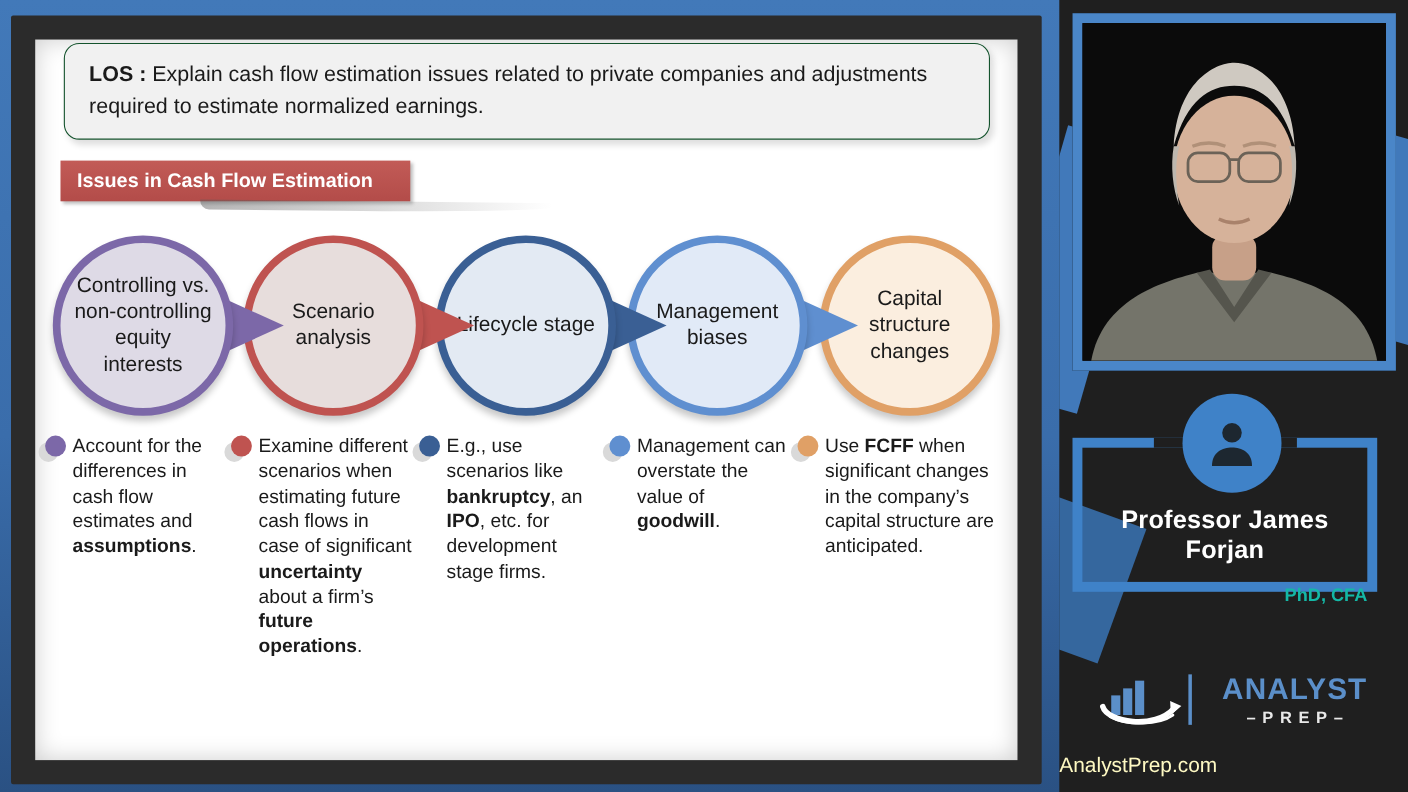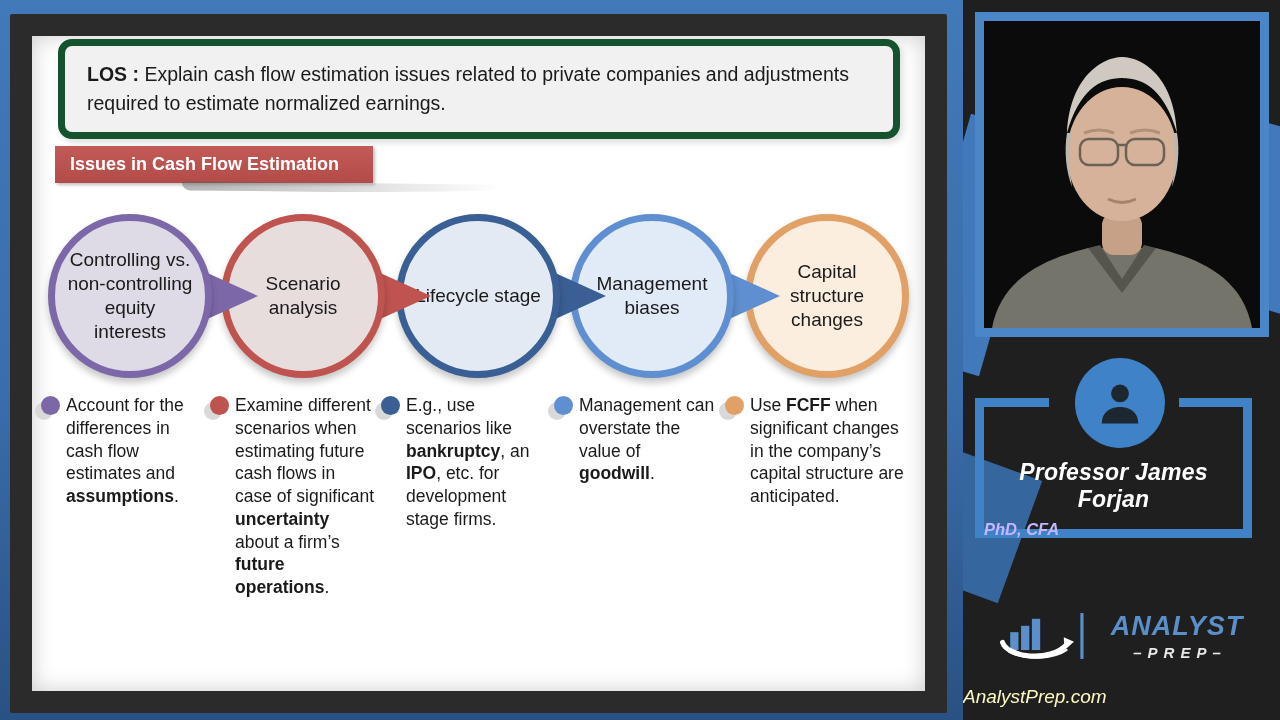--- a/index.html
+++ b/index.html
@@ -16,21 +16,21 @@
     position:absolute; left:10px; top:14px; width:937px; height:699px;
     background:#2b2b2b; border-radius:2px;
   }
   .slide{
     position:absolute; left:22px; top:22px; width:893px; height:655px;
     background:#fff; box-shadow:inset 0 0 22px rgba(0,0,0,.20);
     overflow:hidden;
   }
   .los-box{
     position:absolute; left:26px; top:3px; width:842px;
-    background:#f1f1f1; border:7px solid #14532d; border-radius:14px;
+    background:#f1f1f1; border:1px solid #14532d; border-radius:14px;
     padding:14px 22px; font-size:19.5px; line-height:1.48; color:#1a1a1a;
     box-shadow:3px 4px 6px rgba(0,0,0,.13);
   }
   .los-label{ font-weight:bold; }
   .banner{
     position:absolute; left:23px; top:110px; width:318px; height:37px;
     background:linear-gradient(180deg,#c25b57,#b34c49);
     color:#fff; font-weight:bold; font-size:18px; line-height:37px;
     padding-left:15px; box-shadow:2px 2px 3px rgba(0,0,0,.25);
   }
@@ -79,21 +79,21 @@
   }
   .note1{ left:3px;   width:168px; }
   .note2{ left:172px; width:172px; }
   .note3{ left:343px; width:176px; }
   .note4{ left:516px; width:172px; }
   .note5{ left:687px; width:188px; }
 
   
   .sidebar{
     position:absolute; left:963px; top:0; width:317px; height:720px;
-    background:#1f1f1f; overflow:hidden;font-style:italic;
+    background:#1f1f1f; overflow:hidden;
   }
   .deco{ position:absolute; background:#4179ba; z-index:1; }
   .deco1{ left:-28px; top:120px; width:80px; height:250px; transform:rotate(16deg); }
   .deco2{ left:-40px; top:460px; width:100px; height:130px; transform:rotate(20deg); background:#35679e; }
   .deco3{ right:-40px; top:130px; width:80px; height:180px; transform:rotate(16deg); }
   .video-frame{
     position:absolute; left:12px; top:12px; width:294px; height:325px;
     border:9px solid #4a86c8; background:#0b0b0b; z-index:2;
   }
   .video-frame svg{ display:block; width:100%; height:100%; }
@@ -109,21 +109,21 @@
   }
   .notch{
     position:absolute; left:50%; transform:translateX(-50%); top:-9px;
     width:130px; height:9px; background:#1f1f1f;
   }
   .prof-name{
     margin-top:52px; text-align:center; color:#fff;
     font-size:23px; font-weight:bold; letter-spacing:.2px;
   }
   .prof-cred{
-    margin-top:7px; text-align:left; color:#c4b5fd;
+    margin-top:19px; text-align:right; color:#14b8a6;
     font-size:16.5px; font-weight:bold;
   }
 
   .logo{
     position:absolute; left:0; top:596px; width:317px; height:80px;
     display:flex; align-items:center; justify-content:center; gap:23px;
   }
   .logo-text{ display:flex; flex-direction:column; align-items:center; }
   .logo-analyst{
     color:#5b8fc9; font-weight:bold; font-size:27px; letter-spacing:1px;

